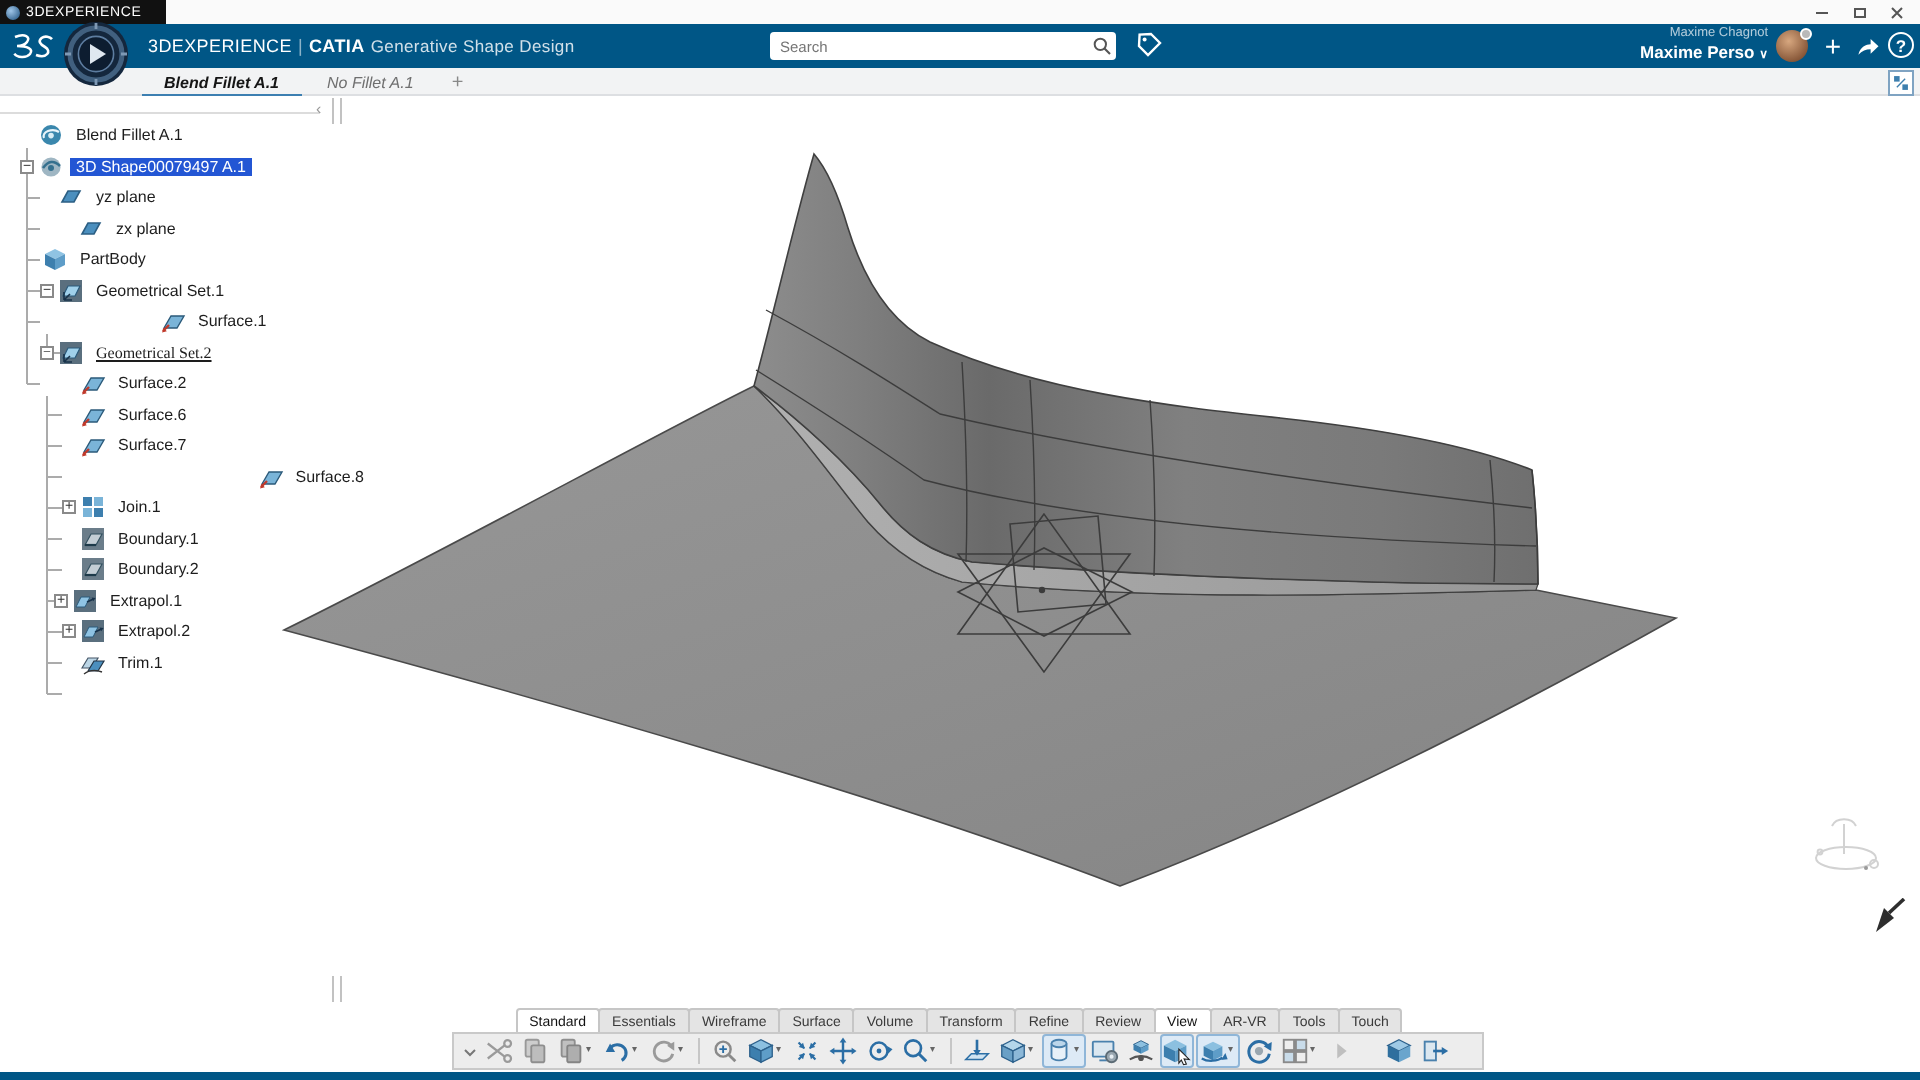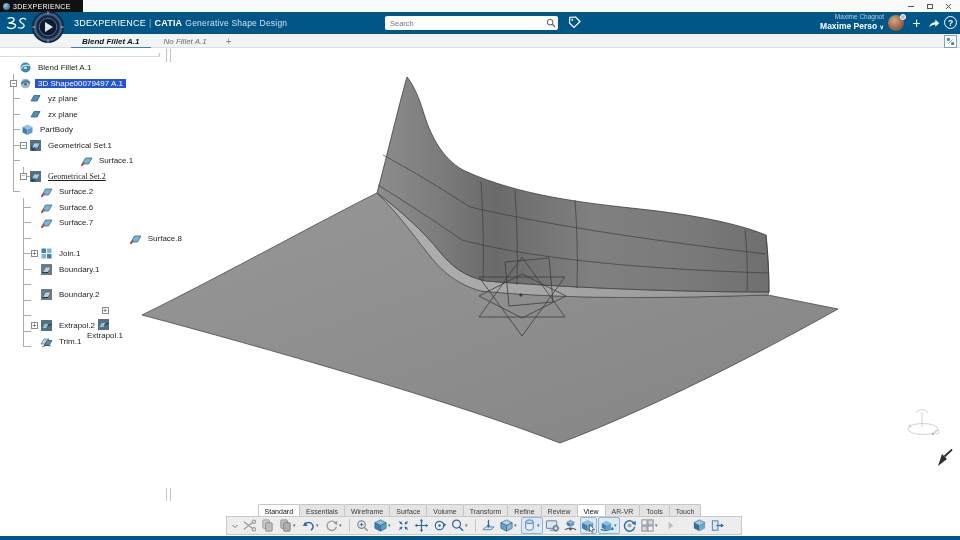--- a/index.html
+++ b/index.html
@@ -296,21 +296,21 @@
   </div>
         <div class="tree-row" style="padding-left: 18px;">
     <span class="expander"></span>
     <span class="ticon">
             <svg viewBox="0 0 13 13">
               <polygon points="2,9 5,3.5 11,3.5 8,9" fill="#4b8fbe" stroke="#2c5f84" stroke-width="0.8"></polygon>
             </svg>
           </span>
     <span class="tlabel">yz plane</span>
   </div>
-        <div class="tree-row" style="padding-left: 18px;">
+        <div class="tree-row" style="padding-left: 28px;">
     <span class="expander"></span>
     <span class="ticon">
             <svg viewBox="0 0 13 13">
               <polygon points="2,9 5,3.5 11,3.5 8,9" fill="#4b8fbe" stroke="#2c5f84" stroke-width="0.8"></polygon>
             </svg>
           </span>
     <span class="tlabel">zx plane</span>
   </div>
         <div class="tree-row" style="padding-left: 10px;">
     <span class="expander"></span>
@@ -422,32 +422,32 @@
     <span class="expander"></span>
     <span class="ticon">
             <svg viewBox="0 0 13 13">
               <rect x="1" y="1" width="11" height="11" fill="#6b7d8a"></rect>
               <polygon points="2.5,9.5 5.5,4 11,4 8,9.5" fill="#c3cdd4" stroke="#32505f" stroke-width="0.6"></polygon>
               <path d="M2.5 9.5 L8 9.5" stroke="#1d3a4a" stroke-width="1.1"></path>
             </svg>
           </span>
     <span class="tlabel">Boundary.1</span>
   </div>
-        <div class="tree-row" style="padding-left: 29px; margin-top: 10px;">
+        <div class="tree-row" style="padding-left: 29px;">
     <span class="expander"></span>
     <span class="ticon">
             <svg viewBox="0 0 13 13">
               <rect x="1" y="1" width="11" height="11" fill="#6b7d8a"></rect>
               <polygon points="2.5,9.5 5.5,4 11,4 8,9.5" fill="#c3cdd4" stroke="#32505f" stroke-width="0.6"></polygon>
               <path d="M2.5 9.5 L8 9.5" stroke="#1d3a4a" stroke-width="1.1"></path>
             </svg>
           </span>
     <span class="tlabel">Boundary.2</span>
   </div>
-        <div class="tree-row" style="padding-left: 25px; flex-direction: column;">
+        <div class="tree-row" style="padding-left: 25px;">
     <span class="expander">
             <i class="exbox">+</i>
           </span>
     <span class="ticon">
             <svg viewBox="0 0 13 13">
               <rect x="1" y="1" width="11" height="11" fill="#5a6f7e"></rect>
               <polygon points="2,9.5 4.5,4.5 9,4.5 6.5,9.5" fill="#8fc3e3" stroke="#2b5a7a" stroke-width="0.5"></polygon>
               <path d="M7.5 7 L10.5 5.6" stroke="#17324a" stroke-width="0.9"></path>
               <polygon points="11.8,5 9.8,4.8 10.6,6.6" fill="#17324a"></polygon>
             </svg>

